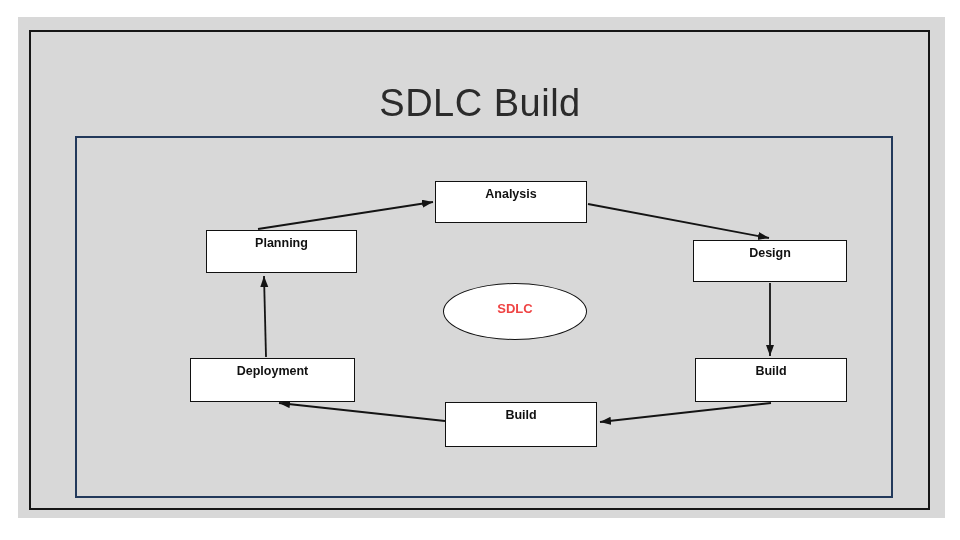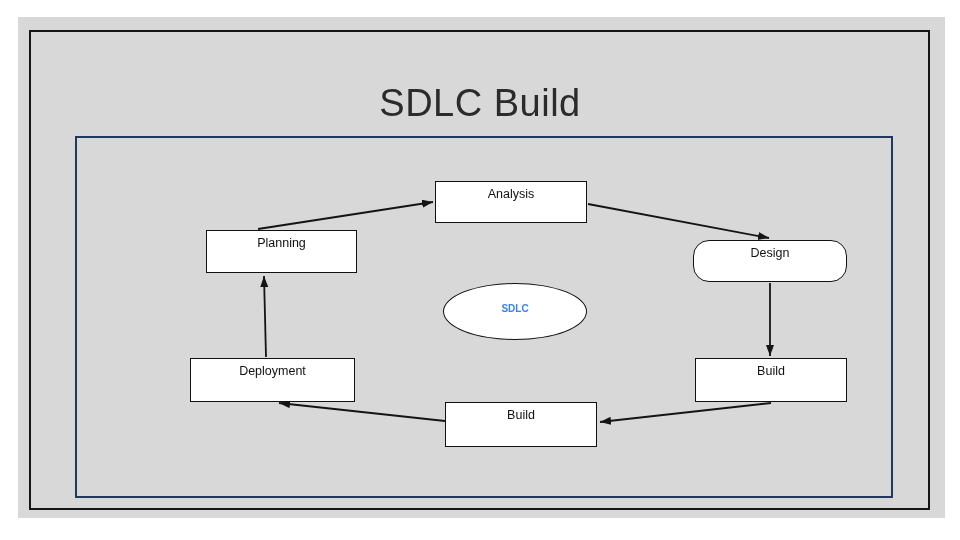--- a/index.html
+++ b/index.html
@@ -63,46 +63,46 @@
   .node {
     position: absolute;
     background: #ffffff;
     border: 1.5px solid #111111;
     box-sizing: border-box;
     display: flex;
     justify-content: center;
     align-items: flex-start;
     padding-top: 5px;
     font-size: 12.5px;
-    font-weight: normal;
+    font-weight: bold;
     color: #111111;
   }
   .node-analysis   { left: 435px; top: 181px; width: 152px; height: 42px; }
   .node-planning   { left: 166px; top: 230px; width: 151px; height: 43px; margin-left: 40px; }
-  .node-design     { left: 693px; top: 240px; width: 154px; height: 42px; border-radius: 16px; }
+  .node-design     { left: 693px; top: 240px; width: 154px; height: 42px; }
   .node-deployment { left: 190px; top: 358px; width: 165px; height: 44px; }
   .node-build      { left: 695px; top: 358px; width: 152px; height: 44px; }
   .node-test       { left: 445px; top: 402px; width: 152px; height: 45px; }
   .node-ellipse {
     position: absolute;
     left: 443px;
     top: 283px;
     width: 144px;
     height: 57px;
     background: #ffffff;
     border: 1.2px solid #111111;
     border-radius: 50%;
     box-sizing: border-box;
     display: flex;
     justify-content: center;
     align-items: center;
     padding-bottom: 7px;
-    font-size: 10px;
+    font-size: 13px;
     font-weight: bold;
-    color: #3b82f6;
+    color: #ef4444;
   }
 </style>
 </head>
 <body>
 
 <div class="canvas">
 
   <div class="slide-bg"></div>
 
   <div class="outer-frame"></div>

